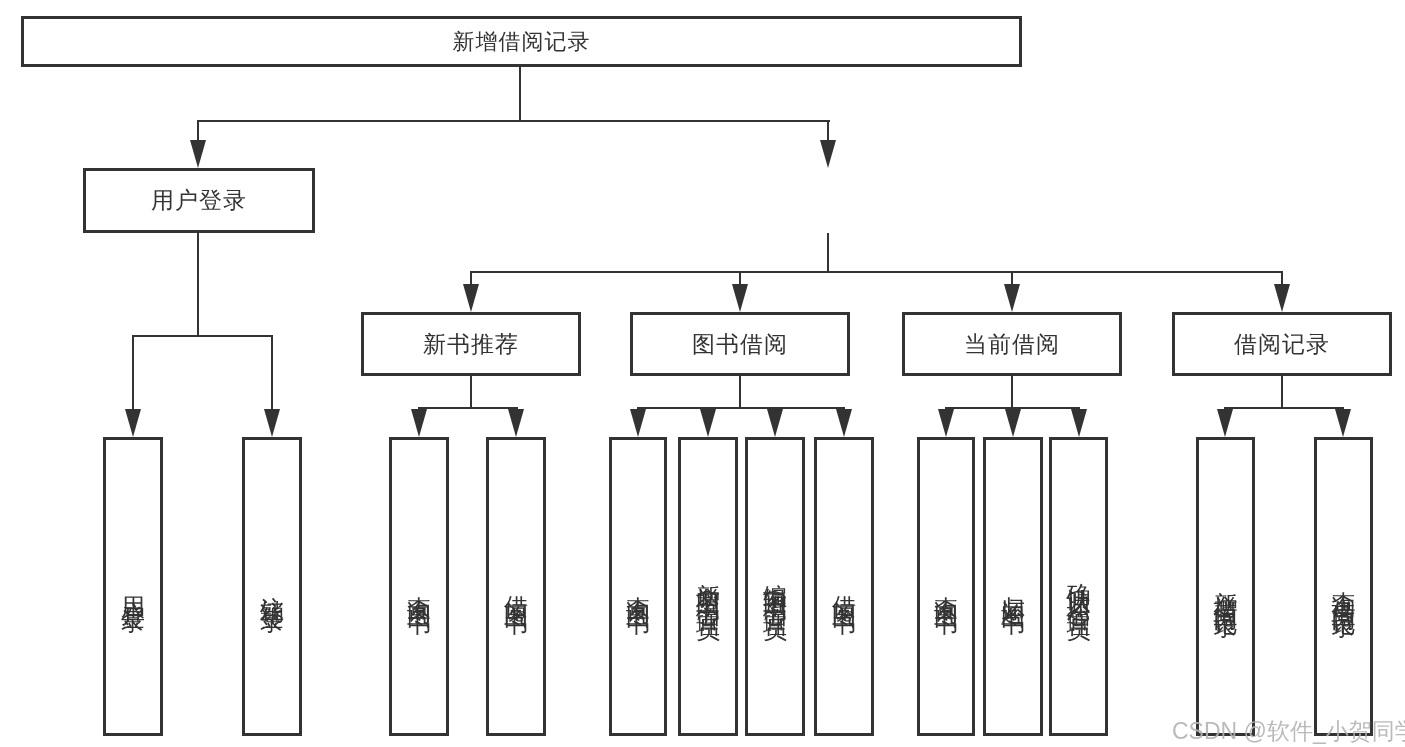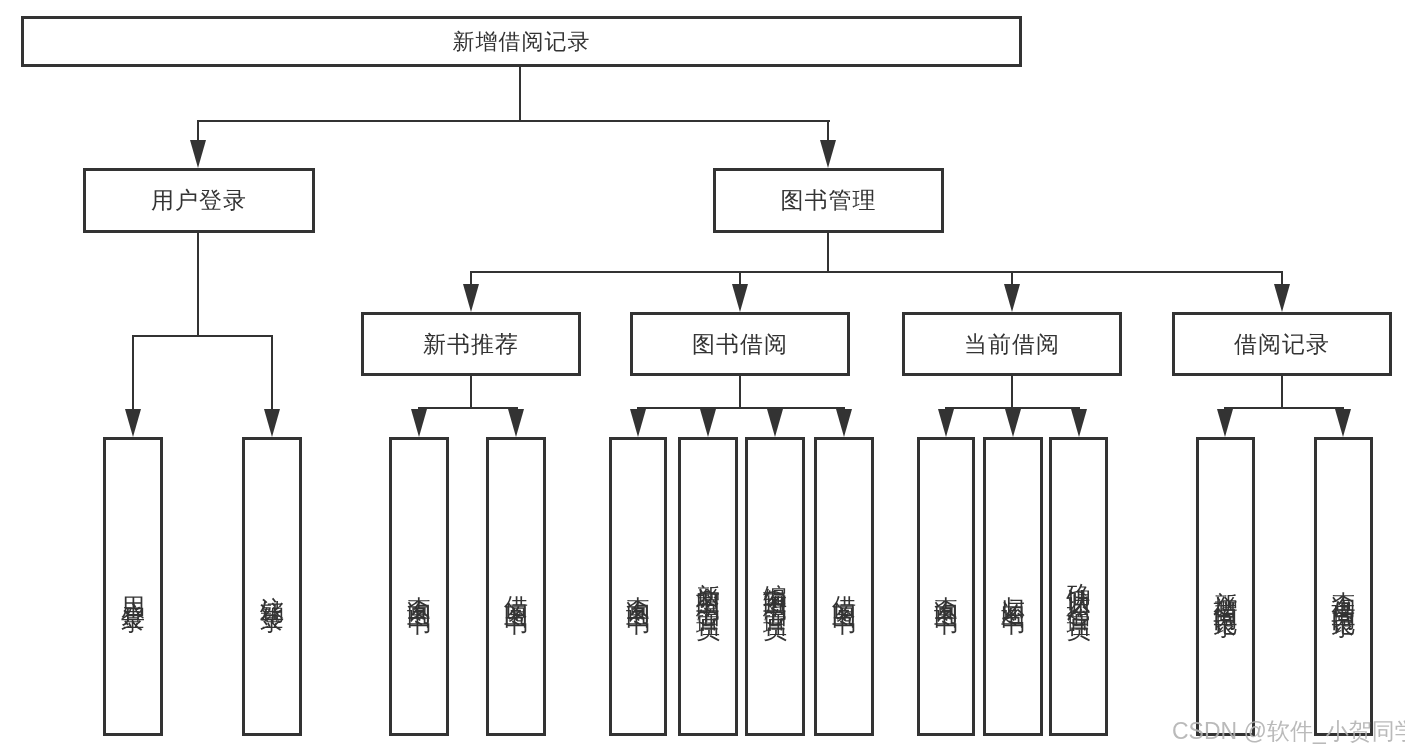--- a/index.html
+++ b/index.html
@@ -85,23 +85,20 @@
 
   <div class="vline" style="left:519px; top:67px; height:53px;"></div>
   <div class="hline" style="left:197px; top:120px; width:633px;"></div>
   <div class="vline" style="left:197px; top:120px; height:23px;"></div>
   <div class="vline" style="left:827px; top:120px; height:23px;"></div>
   <div class="arrow" style="left:190px; top:140px;"></div>
   <div class="arrow" style="left:820px; top:140px;"></div>
 
   <div class="node" style="left:83px; top:168px; width:232px; height:65px;">
     <span class="lbl">用户登录</span>
-  </div>
-  <div class="node" style="left:713px; top:168px; width:231px; height:65px;">
-    <span class="lbl">图书管理</span>
   </div>
 
   <div class="vline" style="left:197px; top:233px; height:102px;"></div>
   <div class="hline" style="left:132px; top:335px; width:141px;"></div>
   <div class="vline" style="left:132px; top:335px; height:75px;"></div>
   <div class="vline" style="left:271px; top:335px; height:75px;"></div>
   <div class="arrow" style="left:125px; top:409px;"></div>
   <div class="arrow" style="left:264px; top:409px;"></div>
 
   <div class="vline" style="left:827px; top:233px; height:38px;"></div>

